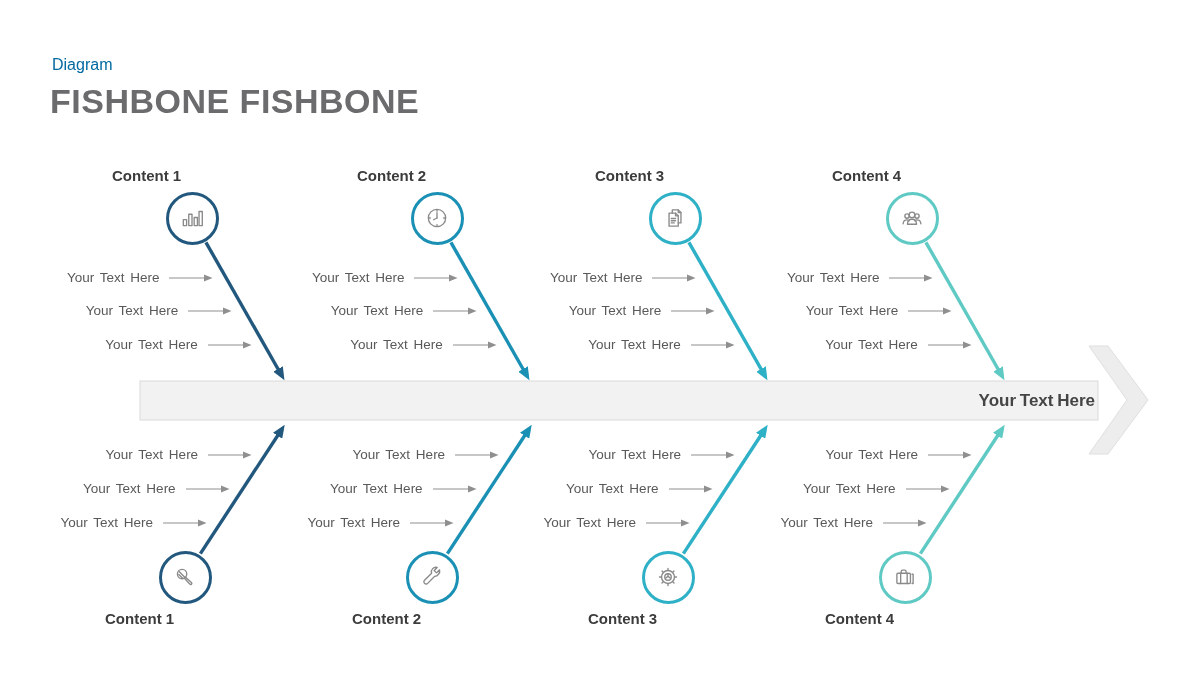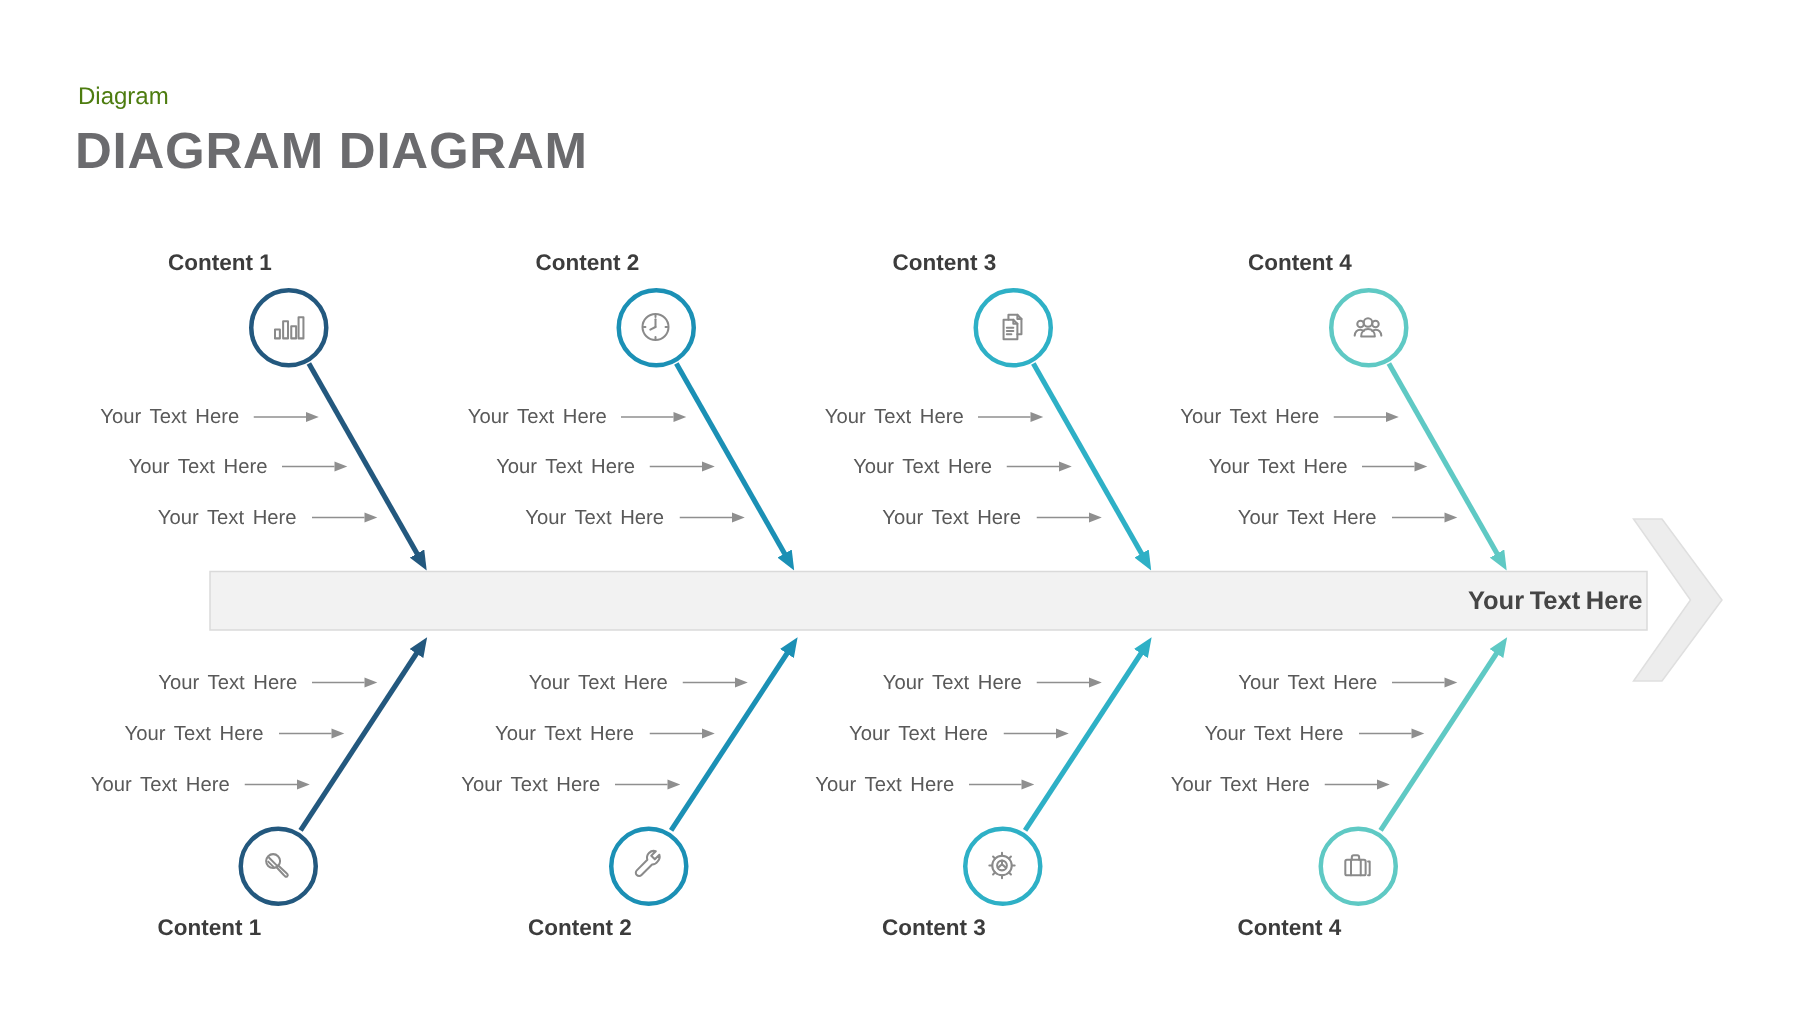--- a/index.html
+++ b/index.html
@@ -33,22 +33,22 @@
   }
   .text-row svg{margin-left:10px;display:block;}
   .spine-label{
     position:absolute;right:105px;top:391px;height:20px;line-height:20px;
     font-size:17px;font-weight:700;color:#454545;word-spacing:-1px;
   }
 </style>
 </head>
 <body>
 
-<div class="eyebrow" style="color: #4d7c0f;">Diagram</div>
-<h1 class="title" style="color: rgb(107, 107, 110);">DIAGRAM DIAGRAM</h1>
+<div class="eyebrow" style="color: #0369a1;">Diagram</div>
+<h1 class="title" style="color: rgb(107, 107, 110);">FISHBONE FISHBONE</h1>
 
 <svg id="stage" class="stage-svg" width="1200" height="675" viewBox="0 0 1200 675">
   <defs id="mk-defs">
       <marker id="mk-top-0" markerUnits="userSpaceOnUse" markerWidth="13" markerHeight="11" refX="8" refY="5.5" orient="auto">
         <path d="M0,0 L13,5.5 L0,11 Z" fill="#23587E"></path>
       </marker>
       <marker id="mk-top-1" markerUnits="userSpaceOnUse" markerWidth="13" markerHeight="11" refX="8" refY="5.5" orient="auto">
         <path d="M0,0 L13,5.5 L0,11 Z" fill="#1B90B5"></path>
       </marker>
       <marker id="mk-top-2" markerUnits="userSpaceOnUse" markerWidth="13" markerHeight="11" refX="8" refY="5.5" orient="auto">

